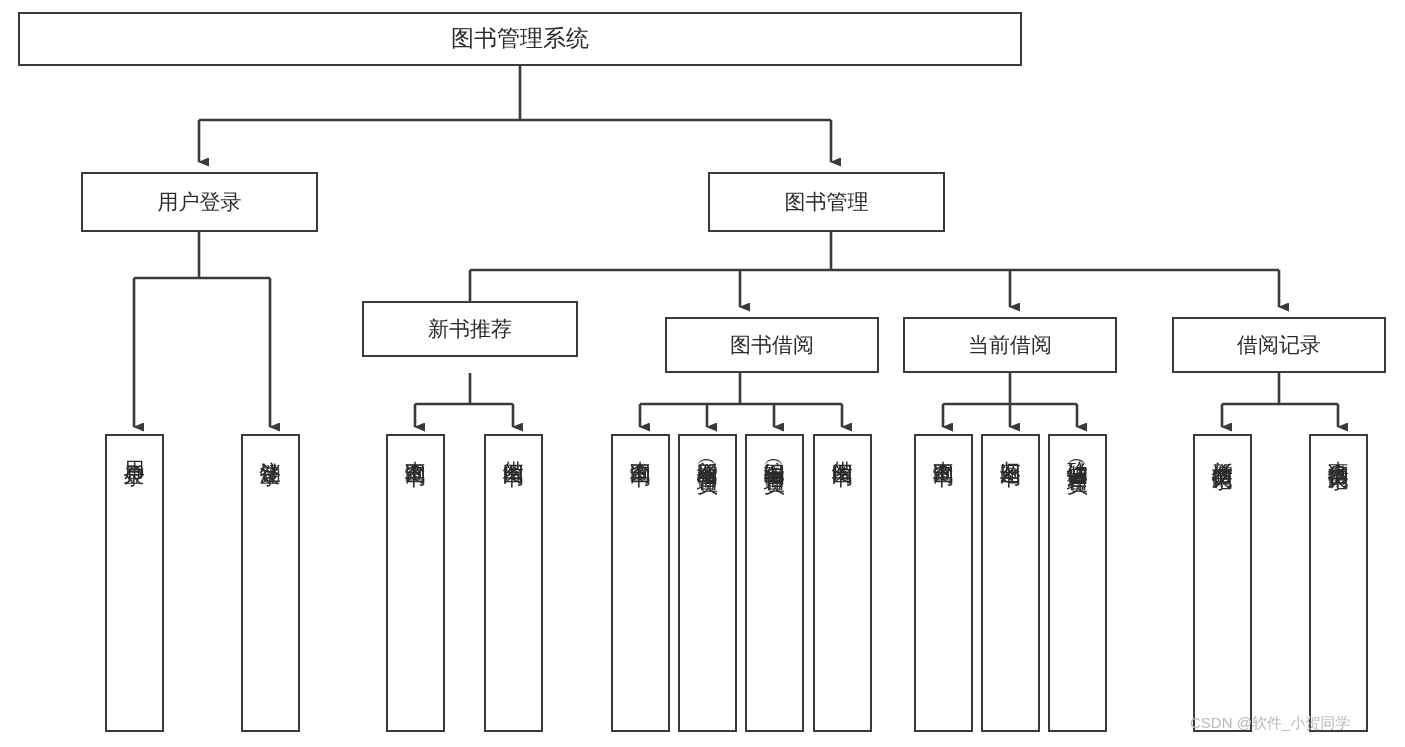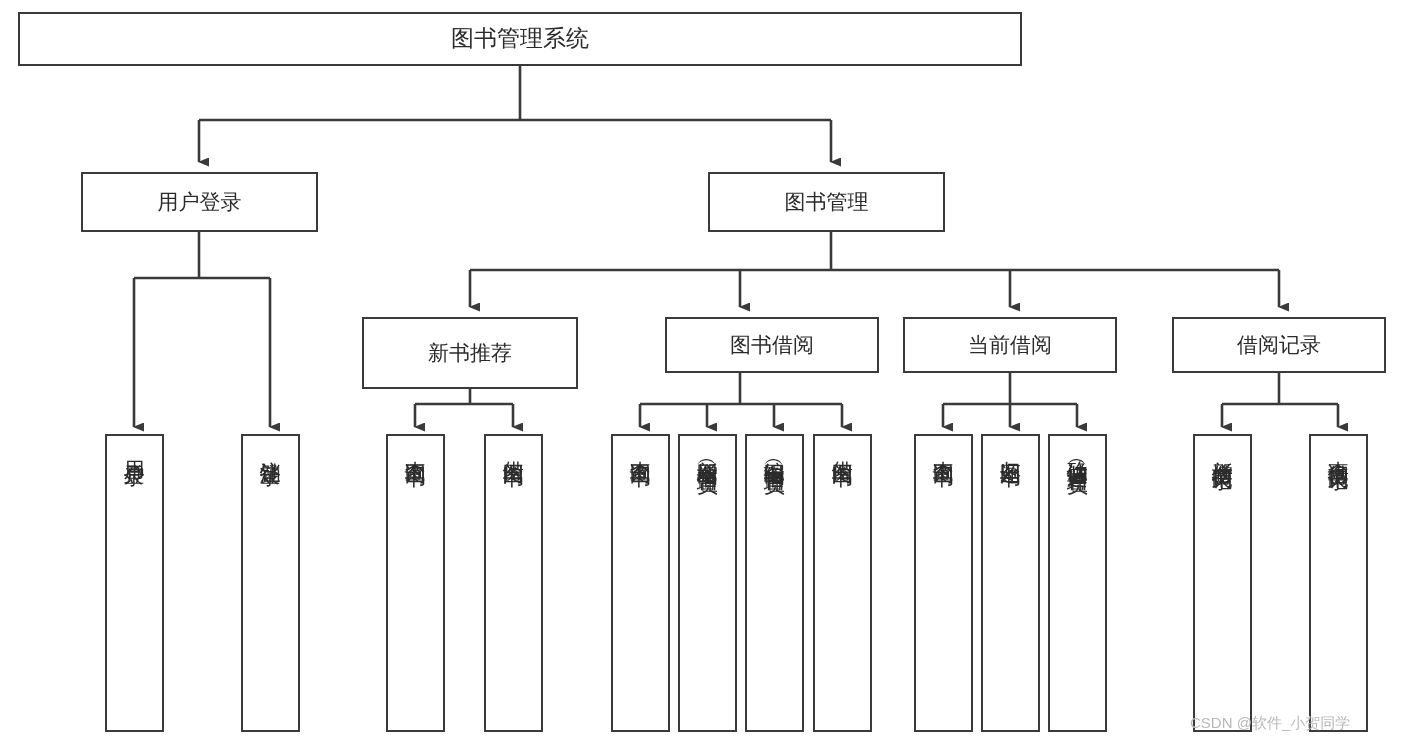--- a/index.html
+++ b/index.html
@@ -135,21 +135,21 @@
     <span class="node-label">图书管理系统</span>
   </div>
 
   <div class="node level-1" style="left:81px; top:172px; width:237px; height:60px;">
     <span class="node-label">用户登录</span>
   </div>
   <div class="node level-1" style="left:708px; top:172px; width:237px; height:60px;">
     <span class="node-label">图书管理</span>
   </div>
 
-  <div class="node level-2" style="left:362px; top:317px; width:216px; height:72px;">
+  <div class="node level-2" style="left:362px; top:301px; width:216px; height:56px;">
     <span class="node-label">新书推荐</span>
   </div>
   <div class="node level-2" style="left:665px; top:317px; width:214px; height:56px;">
     <span class="node-label">图书借阅</span>
   </div>
   <div class="node level-2" style="left:903px; top:317px; width:214px; height:56px;">
     <span class="node-label">当前借阅</span>
   </div>
   <div class="node level-2" style="left:1172px; top:317px; width:214px; height:56px;">
     <span class="node-label">借阅记录</span>

